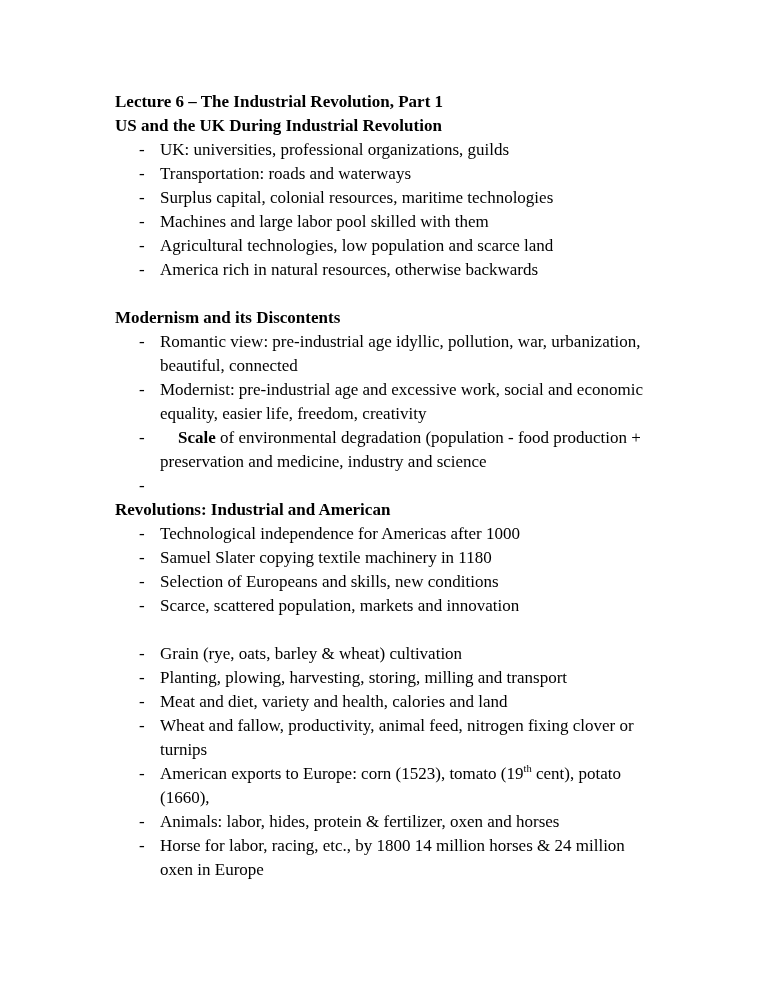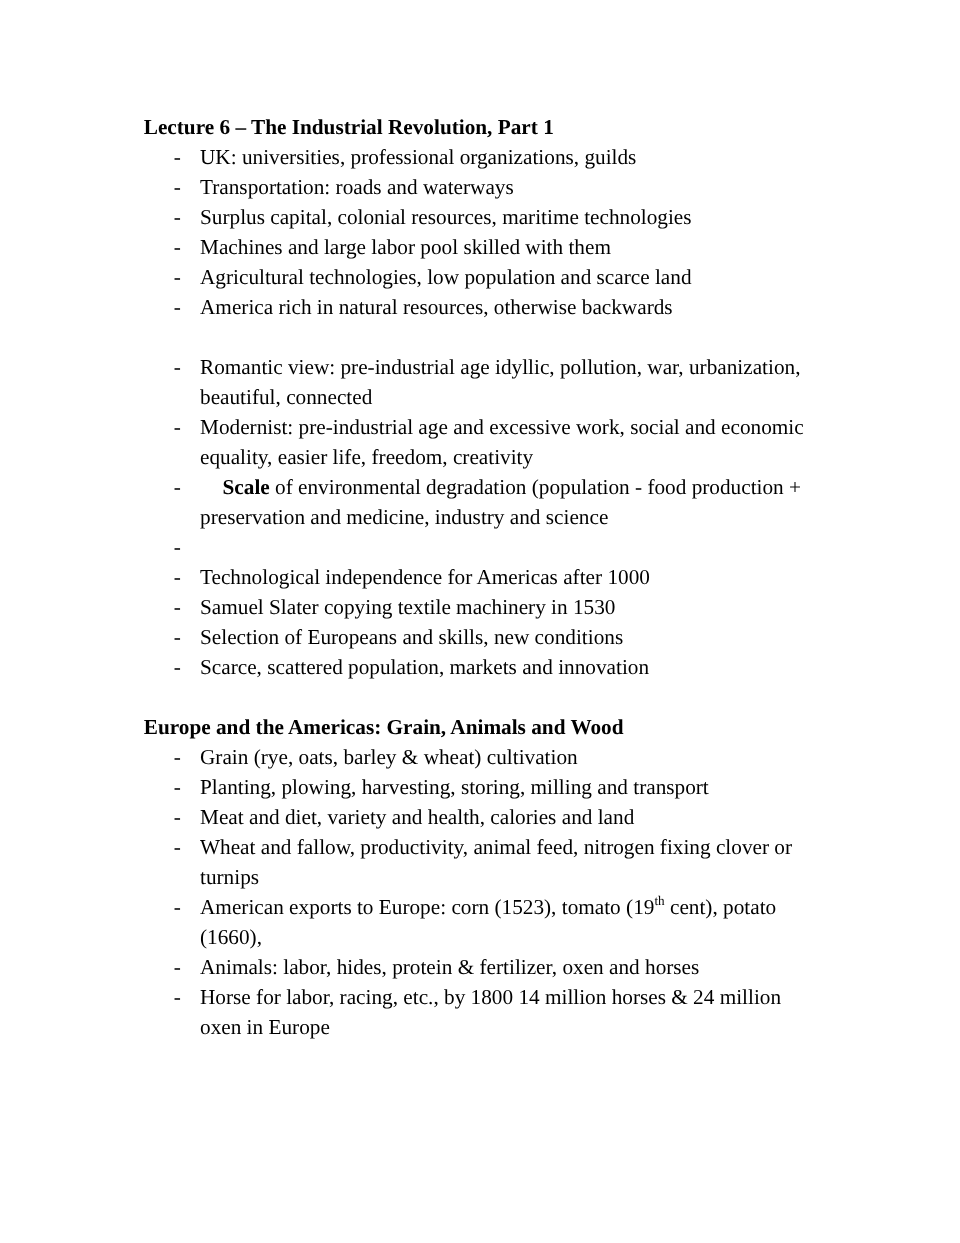--- a/index.html
+++ b/index.html
@@ -46,20 +46,21 @@
   }
 </style>
 </head>
 <body>
 
 <div class="page">
   <div class="content">
 
     <div class="section">
       <p class="heading">Lecture 6 – The Industrial Revolution, Part 1</p>
+      <p class="heading">US and the UK During Industrial Revolution</p>
 
       <div class="bullet">
         <span class="dash">-</span>
         <span class="btext">UK: universities, professional organizations, guilds</span>
       </div>
       <div class="bullet">
         <span class="dash">-</span>
         <span class="btext">Transportation: roads and waterways</span>
       </div>
       <div class="bullet">
@@ -74,61 +75,62 @@
         <span class="dash">-</span>
         <span class="btext">Agricultural technologies, low population and scarce land</span>
       </div>
       <div class="bullet">
         <span class="dash">-</span>
         <span class="btext">America rich in natural resources, otherwise backwards</span>
       </div>
     </div>
 
     <div class="section gap-above">
+      <p class="heading">Modernism and its Discontents</p>
 
       <div class="bullet">
         <span class="dash">-</span>
         <span class="btext">Romantic view: pre-industrial age idyllic, pollution, war, urbanization, beautiful, connected</span>
       </div>
       <div class="bullet">
         <span class="dash">-</span>
         <span class="btext">Modernist: pre-industrial age and excessive work, social and economic equality, easier life, freedom, creativity</span>
       </div>
       <div class="bullet">
         <span class="dash">-</span>
         <span class="btext"><strong>Scale</strong><span> of environmental degradation (population - food production + preservation and medicine, industry and science</span></span>
       </div>
       <div class="bullet">
         <span class="dash">-</span>
         <span class="btext"></span>
       </div>
     </div>
 
     <div class="section">
+      <p class="heading">Revolutions: Industrial and American</p>
 
       <div class="bullet">
         <span class="dash">-</span>
         <span class="btext">Technological independence for Americas after 1000</span>
       </div>
       <div class="bullet">
         <span class="dash">-</span>
-        <span class="btext">Samuel Slater copying textile machinery in 1530</span>
+        <span class="btext">Samuel Slater copying textile machinery in 1180</span>
       </div>
       <div class="bullet">
         <span class="dash">-</span>
         <span class="btext">Selection of Europeans and skills, new conditions</span>
       </div>
       <div class="bullet">
         <span class="dash">-</span>
         <span class="btext">Scarce, scattered population, markets and innovation</span>
       </div>
     </div>
 
     <div class="section gap-above">
-      <p class="heading">Europe and the Americas: Grain, Animals and Wood</p>
 
       <div class="bullet">
         <span class="dash">-</span>
         <span class="btext">Grain (rye, oats, barley &amp; wheat) cultivation</span>
       </div>
       <div class="bullet">
         <span class="dash">-</span>
         <span class="btext">Planting, plowing, harvesting, storing, milling and transport</span>
       </div>
       <div class="bullet">

